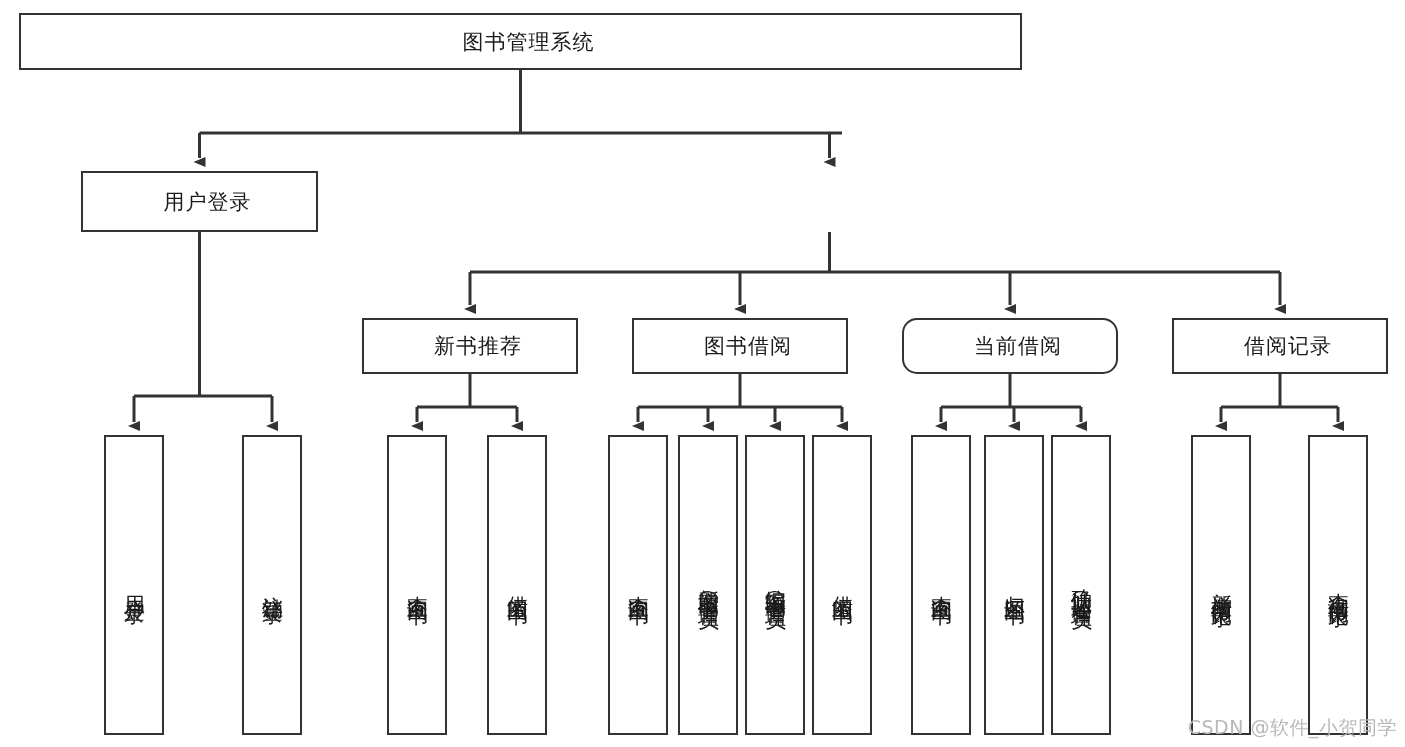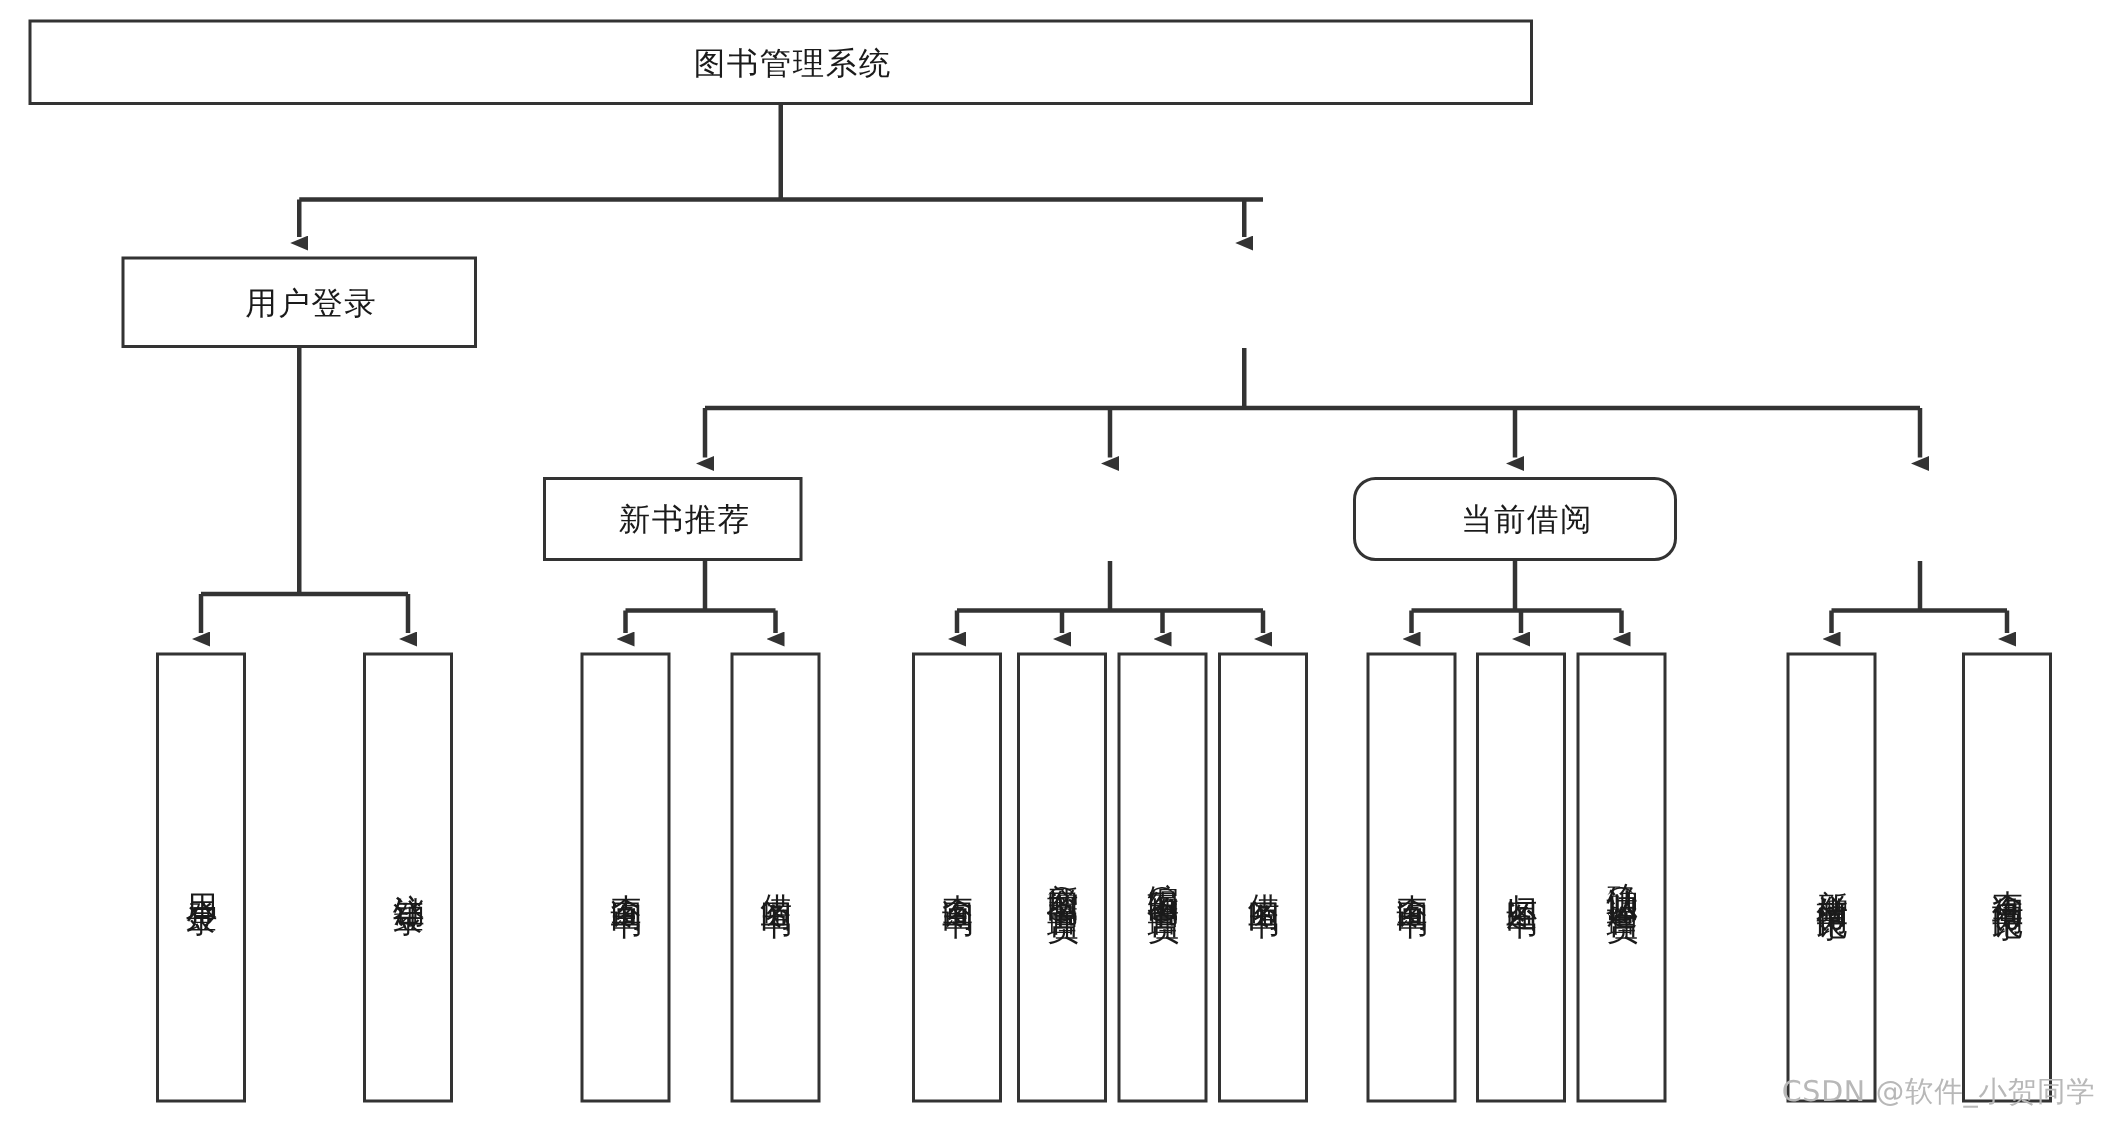--- a/index.html
+++ b/index.html
@@ -123,25 +123,31 @@
   </svg>
 
   <div class="node horiz" style="left: 19px; top: 13px; width: 1003px; height: 57px;">
     <span class="label">图书管理系统</span>
   </div>
 
   <div class="node horiz" style="left: 81px; top: 171px; width: 237px; height: 61px;">
     <span class="label">用户登录</span>
   </div>
 
-  <div class="node horiz" style="left: 362px; top: 318px; width: 173px; height: 56px; align-items: center;">
+  <div class="node horiz" style="left: 362px; top: 318px; width: 216px; height: 56px; align-items: center;">
     <span class="label">新书推荐</span>
+  </div>
+  <div class="node horiz" style="left: 632px; top: 318px; width: 216px; height: 56px;">
+    <span class="label">图书借阅</span>
   </div>
   <div class="node horiz" style="left: 902px; top: 318px; width: 216px; height: 56px; border-radius: 15px;">
     <span class="label">当前借阅</span>
+  </div>
+  <div class="node horiz" style="left: 1172px; top: 318px; width: 216px; height: 56px;">
+    <span class="label">借阅记录</span>
   </div>
 
   <div class="node vert" style="left: 104px; top: 435px; width: 60px; height: 300px;">
     <span class="label">用户登录</span>
   </div>
   <div class="node vert" style="left: 242px; top: 435px; width: 60px; height: 300px;">
     <span class="label">注销登录</span>
   </div>
   <div class="node vert" style="left: 387px; top: 435px; width: 60px; height: 300px;">
     <span class="label">查询图书</span>

